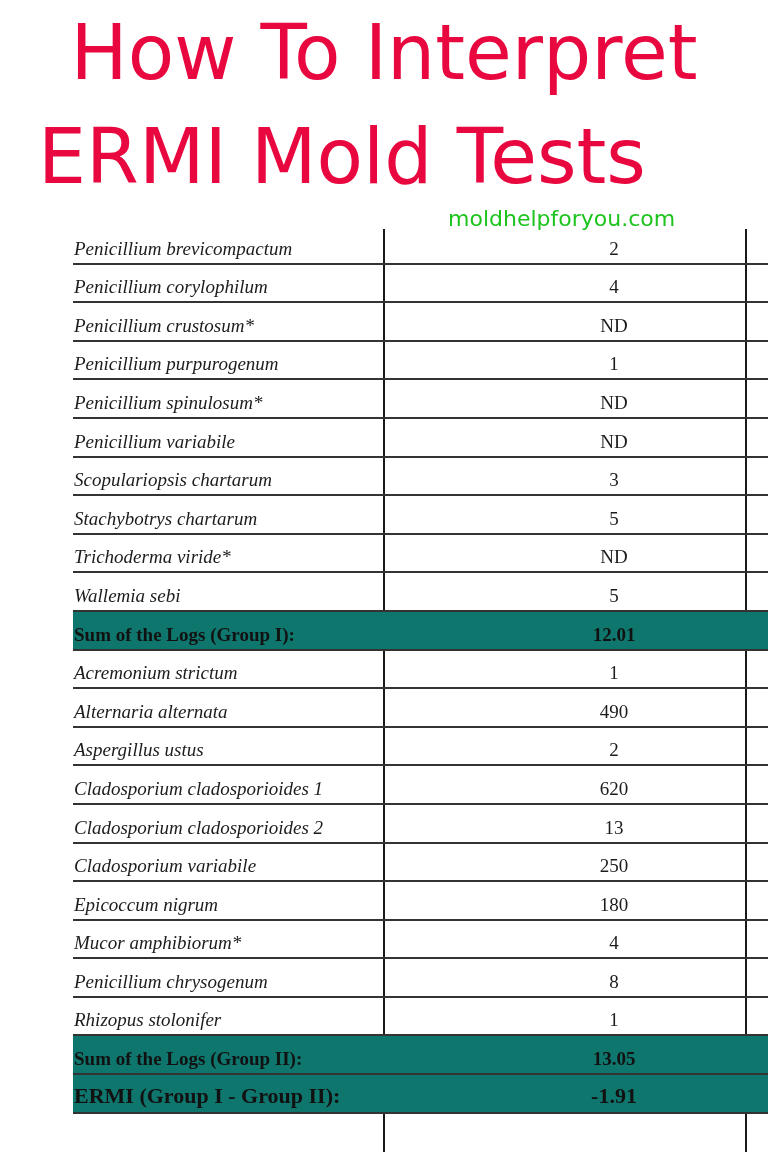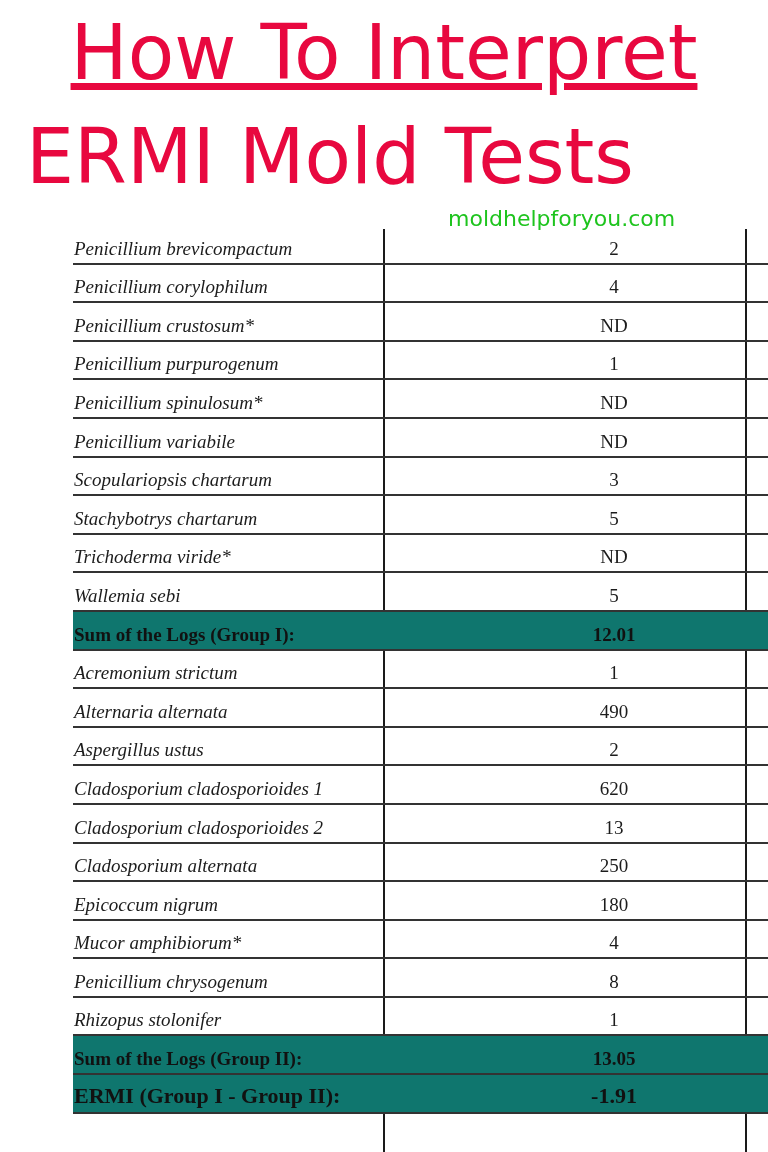--- a/index.html
+++ b/index.html
@@ -9,22 +9,22 @@
   }
   .title {
     position: absolute; left: 0; top: 0; width: 768px;
     text-align: center;
     font-family: "DejaVu Sans", sans-serif;
     color: #e8083f;
     font-size: 76px; line-height: 98px;
     letter-spacing: 0px;
     font-weight: normal;
   }
-  .title .line1 { position: absolute; left: 0; width: 768px; top: 4px; text-decoration: underline; }
-  .title .line2 { position: absolute; left: 4px; width: 652px; top: 108px; }
+  .title .line1 { position: absolute; left: 0; width: 768px; top: 4px; }
+  .title .line2 { position: absolute; left: 16px; width: 652px; top: 108px; }
   .watermark {
     position: absolute; left: 448px; top: 206px;
     font-family: "DejaVu Sans", sans-serif;
     color: #1ec41e; font-size: 22px; line-height: 26px;
     z-index: 3;
   }
   .table {
     position: absolute; left: 25px; top: 226px; width: 722px; margin-left: 48px;
   }
   .vline {
@@ -127,21 +127,21 @@
     </div>
   <div class="row">
       <div class="cell-name">Cladosporium cladosporioides 1</div>
       <div class="cell-val">620</div>
     </div>
   <div class="row">
       <div class="cell-name">Cladosporium cladosporioides 2</div>
       <div class="cell-val">13</div>
     </div>
   <div class="row">
-      <div class="cell-name">Cladosporium alternata</div>
+      <div class="cell-name">Cladosporium variabile</div>
       <div class="cell-val">250</div>
     </div>
   <div class="row">
       <div class="cell-name">Epicoccum nigrum</div>
       <div class="cell-val">180</div>
     </div>
   <div class="row">
       <div class="cell-name">Mucor amphibiorum*</div>
       <div class="cell-val">4</div>
     </div>

